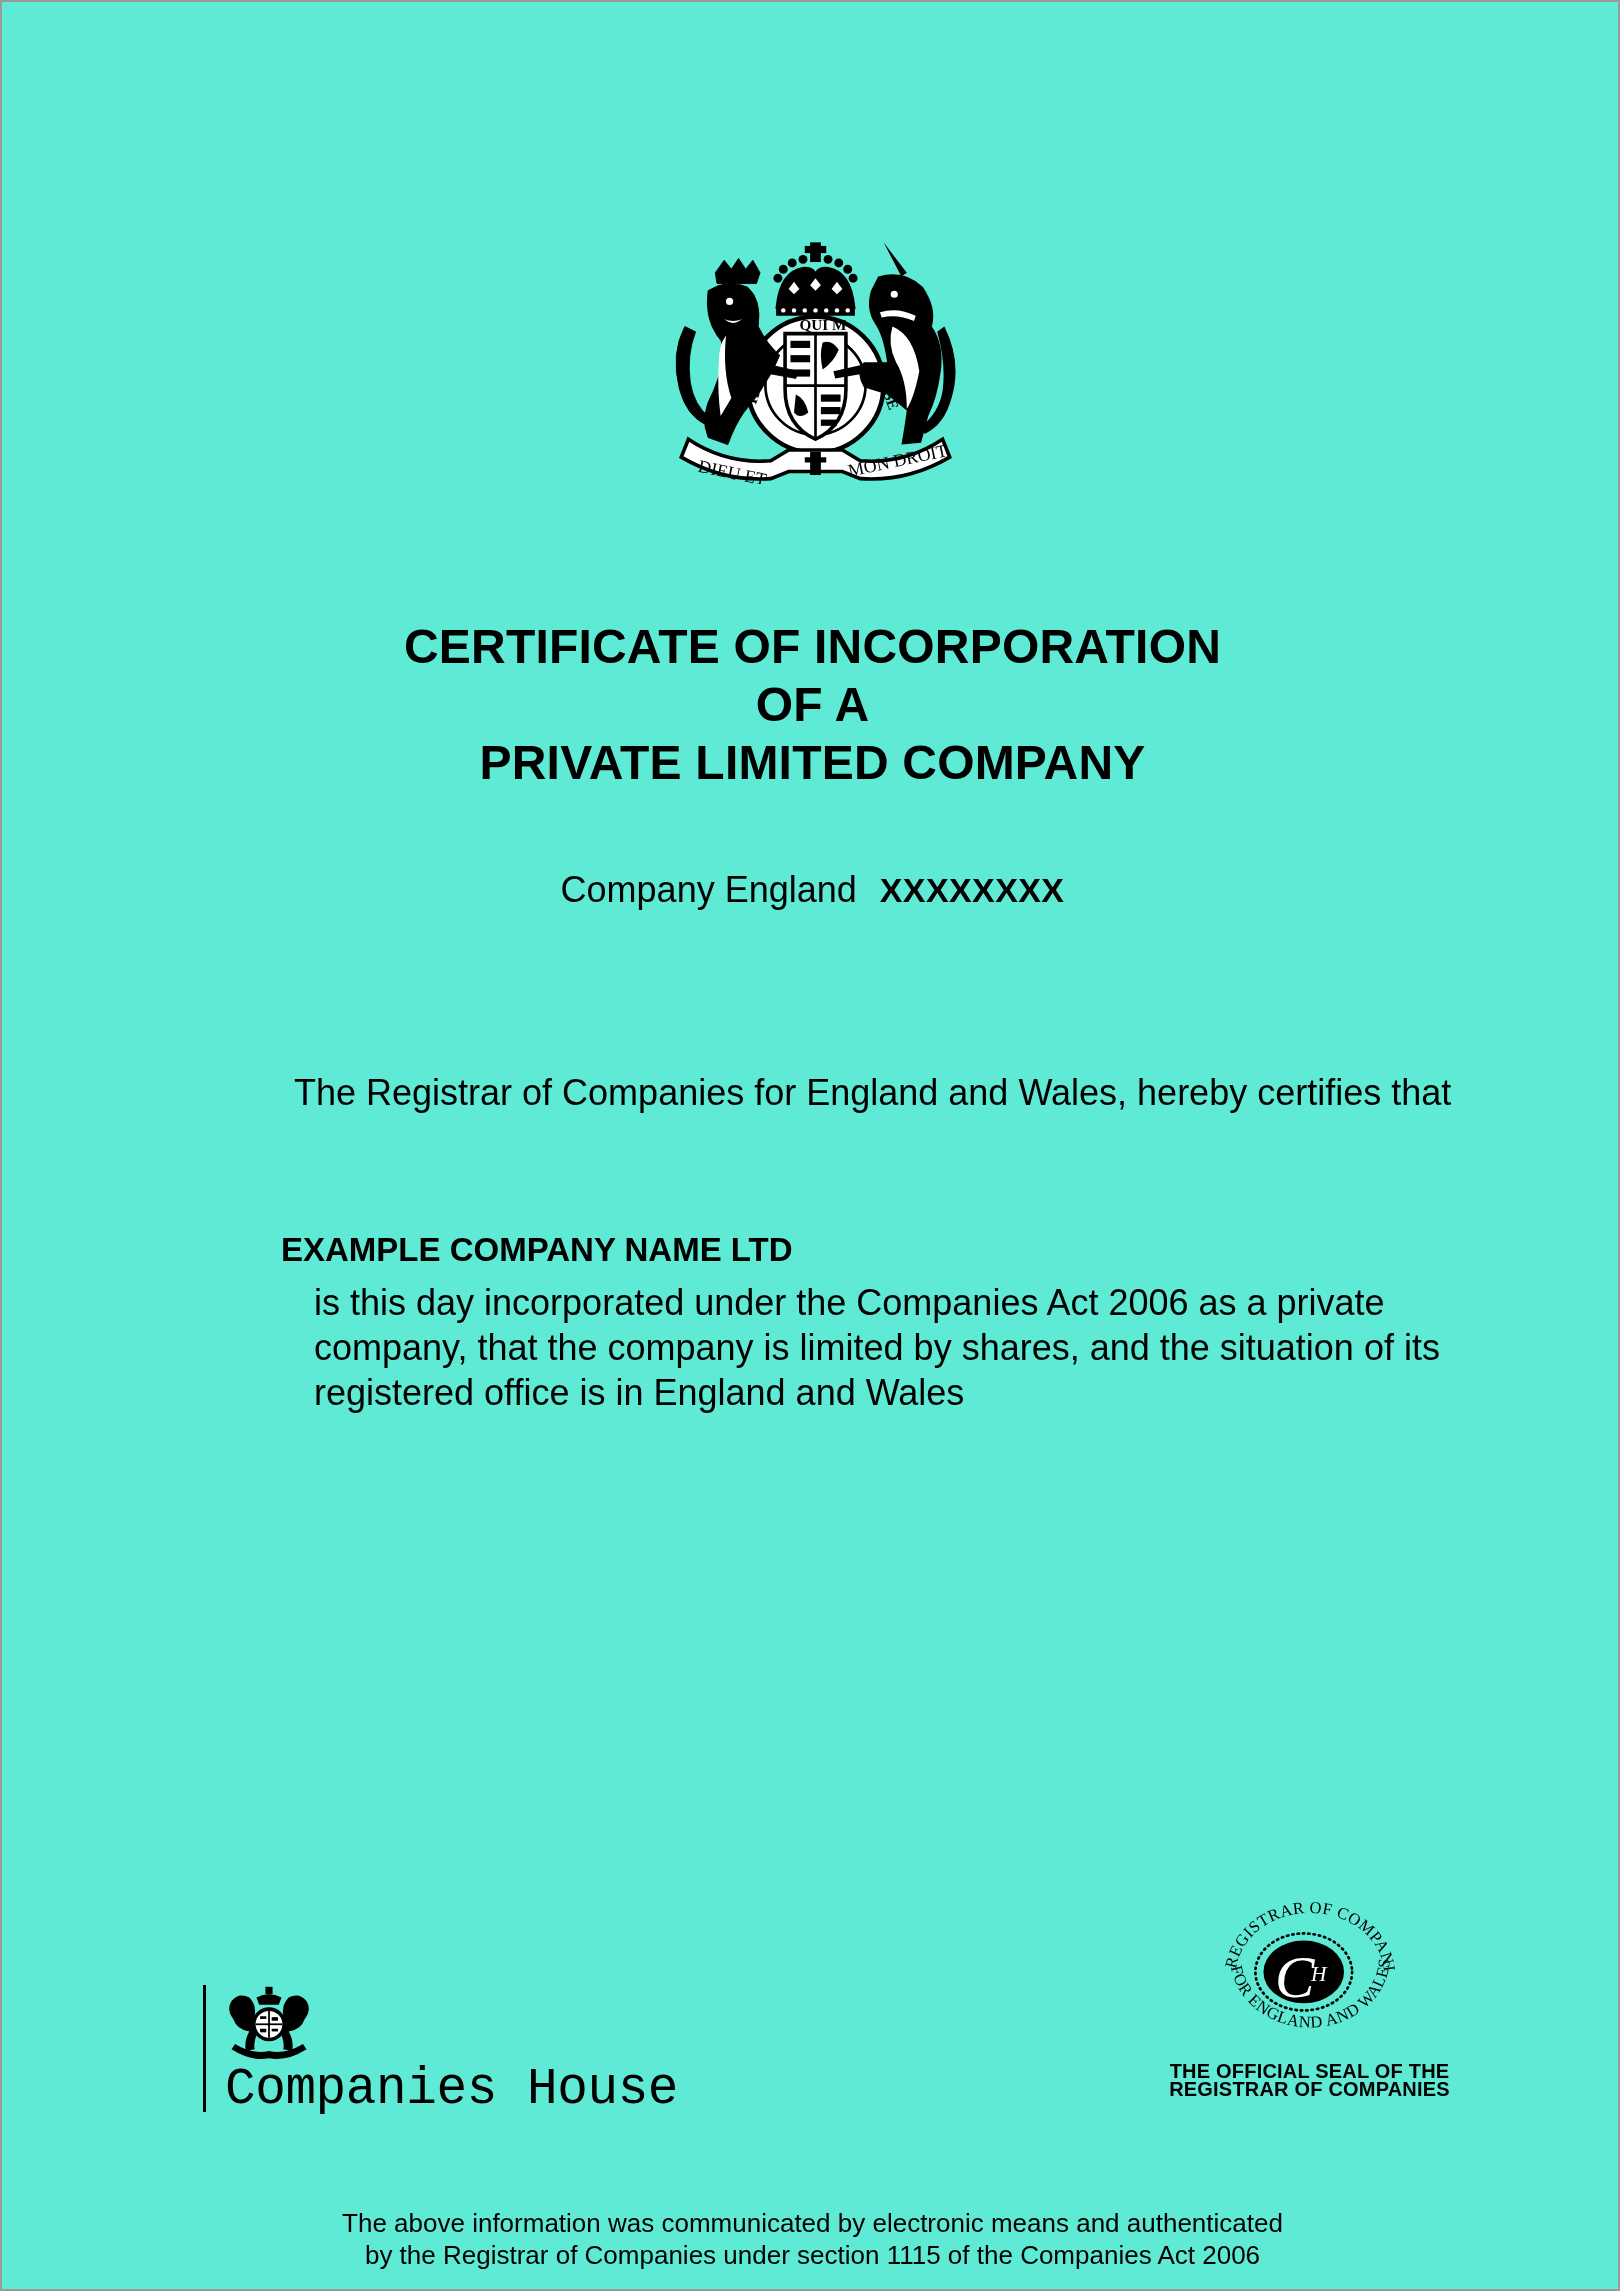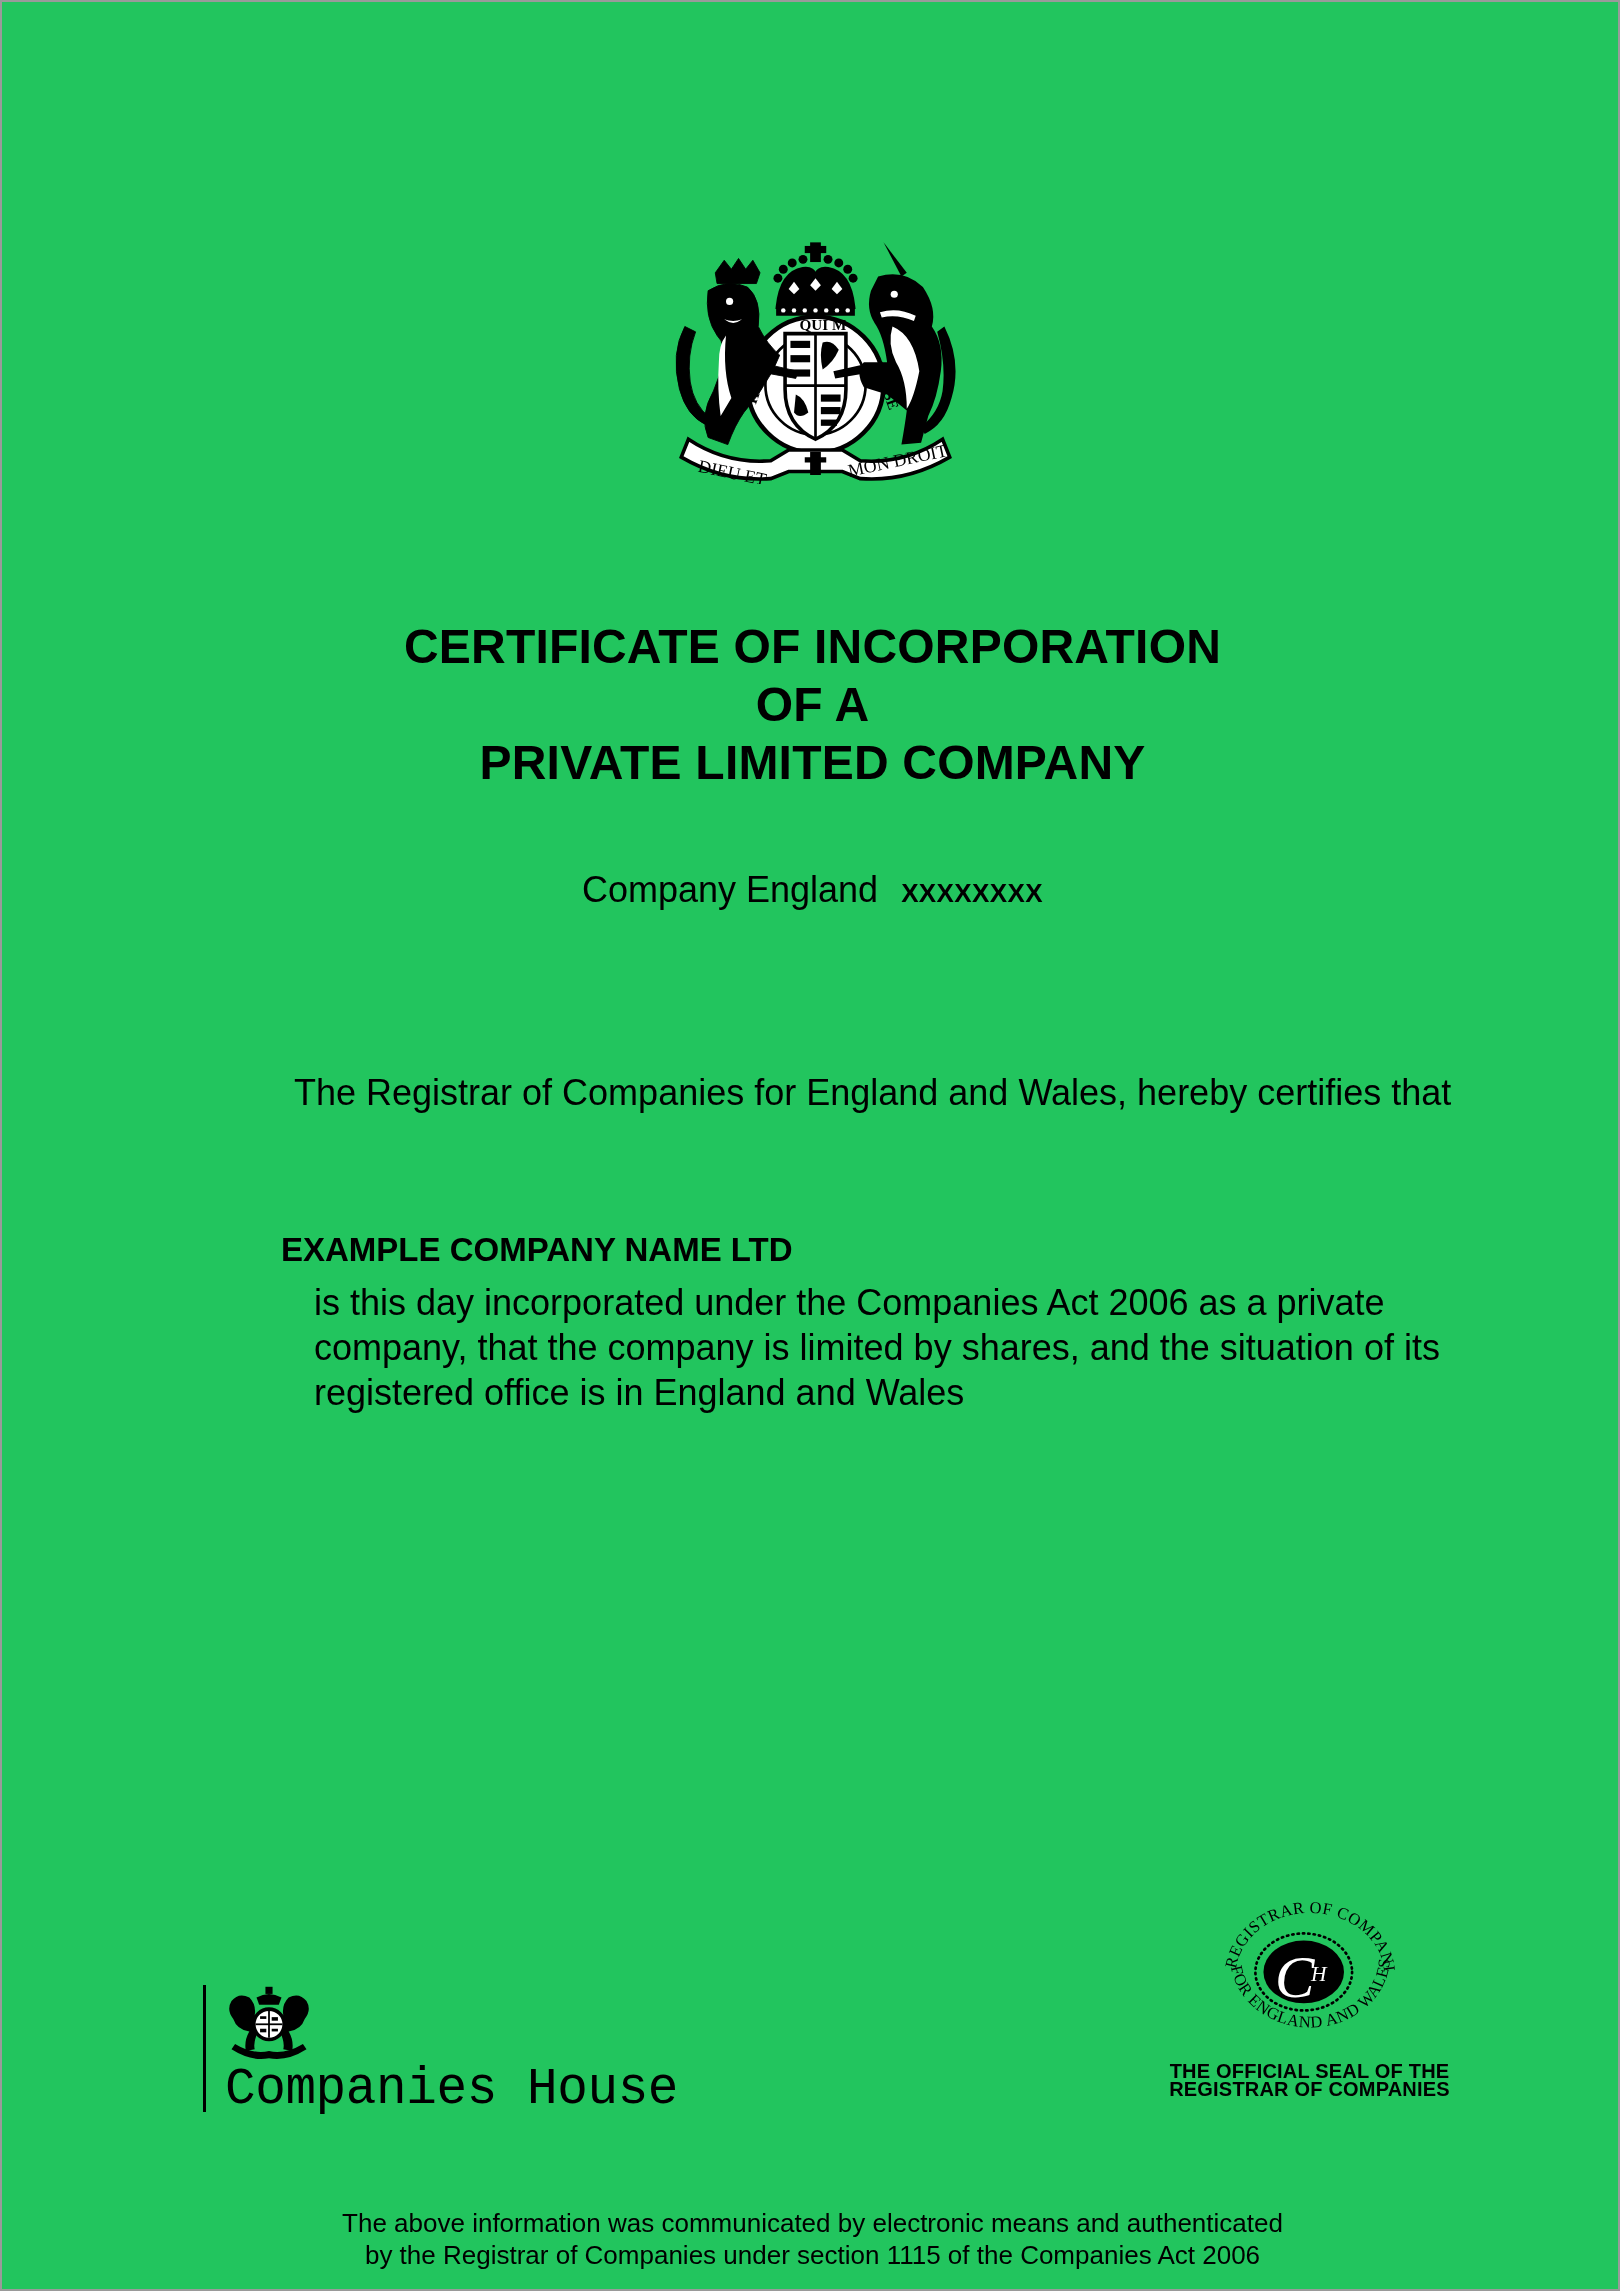--- a/index.html
+++ b/index.html
@@ -1,26 +1,26 @@
 <!DOCTYPE html>
 <html style="font-size:14.3px"><head>
 <meta charset="utf-8">
 <style>
   html, body { margin: 0; padding: 0; background: #ffffff; }
   body { width: 1621px; height: 2293px; position: relative; overflow: hidden;
          font-family: "Liberation Sans", sans-serif; color: #000; }
   .page { position: absolute; left: 0; top: 0; width: 1616px; height: 2287px;
-          border: 2.7px solid #9a9a9a; background: #22c55e; }
+          border: 2.7px solid #9a9a9a; background: #5eead4; }
   .abs { position: absolute; }
   .crest { left: 670px; top: 235px; width: 287px; height: 247px; }
   .title { left: 0; width: 1621px; top: 616px; text-align: center;
            font-weight: bold; font-size: 48px; line-height: 58px; letter-spacing: 0.2px; }
   .title div { white-space: nowrap; }
   .company-number { left: 0; width: 1621px; top: 865px; text-align: center; font-size: 36px; line-height: 45px; white-space: nowrap; }
-  .company-number .num { font-weight: bold; font-size: 26px; margin-left: 23px; letter-spacing: 0.4px; }
+  .company-number .num { font-weight: bold; font-size: 34px; margin-left: 23px; letter-spacing: 0.4px; }
   .body-text { left: 292px; width: 1191px; font-size: 36px; line-height: 45px; }
   .p1 { top: 1068px; }
   .company-name { left: 279px; top: 1228px; font-weight: bold; font-size: 33px; line-height: 39px; white-space: nowrap; }
   .p2 { top: 1278px; margin-left: 20px; }
   .given { left: 279px; top: 1454px; font-size: 36px; line-height: 45px; white-space: nowrap; }
   .given .date { font-weight: bold; font-size: 37px; margin-left: 5.4px; }
   .ch-logo { left: 199px; top: 1981px; width: 448px; height: 134px; }
   .ch-bar { position: absolute; left: 1.8px; top: 1.8px; width: 3.6px; height: 127px; background: #000; }
   .ch-crest { position: absolute; left: 25px; top: 1.8px; width: 86px; height: 75px; }
   .ch-name { position: absolute; left: 24px; top: 79px; font-size: 51px; line-height: 56px; white-space: nowrap; letter-spacing: -0.4px; font-family: Liberation Mono, monospace; }

